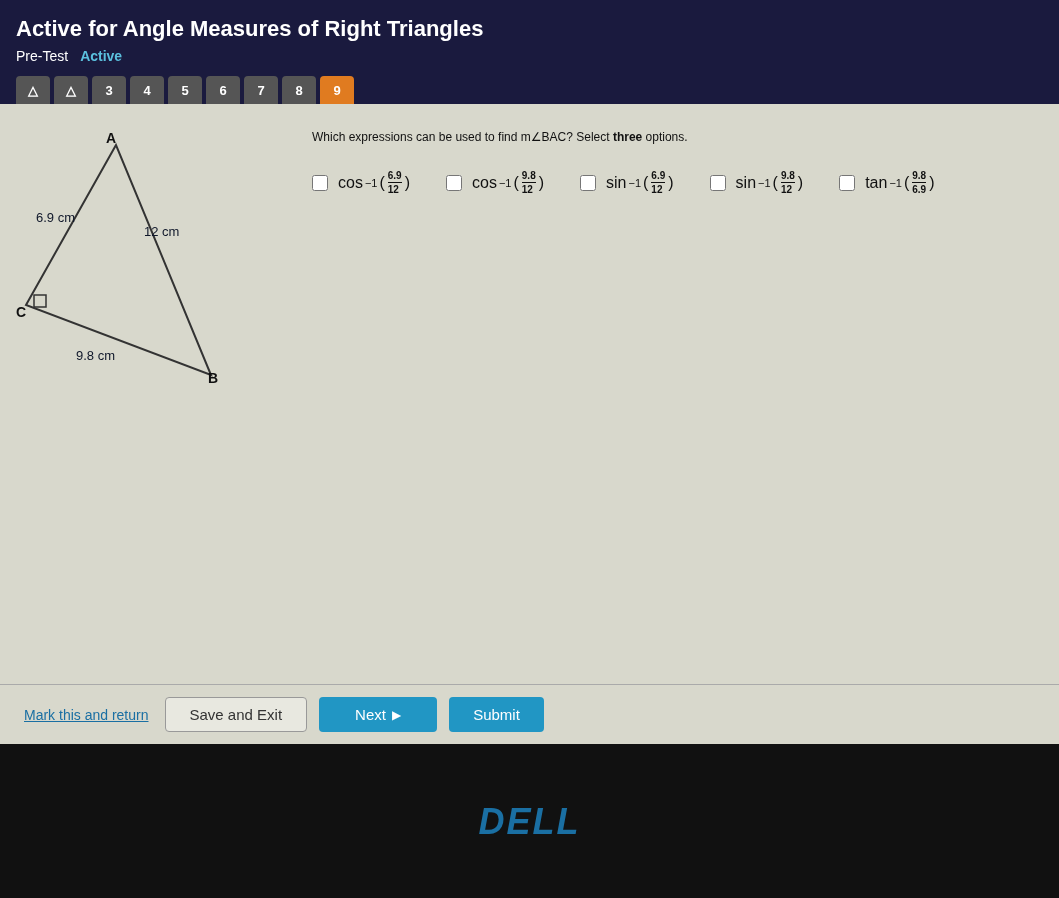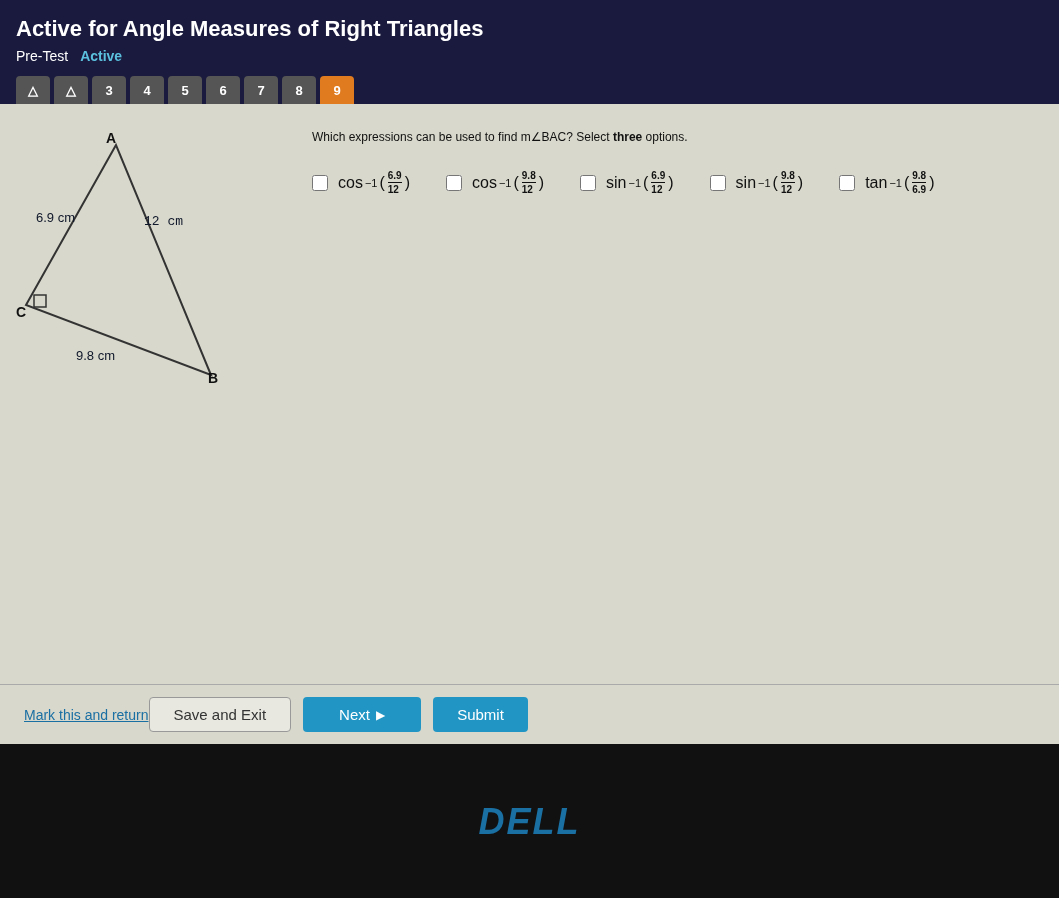--- a/index.html
+++ b/index.html
@@ -195,20 +195,21 @@
     }
 
     .btn-save-exit {
       background: #e8e8e0;
       border: 1px solid #999;
       color: #333;
       font-size: 15px;
       padding: 8px 24px;
       border-radius: 4px;
       cursor: pointer;
+      margin-left: 16px;
     }
 
     .btn-next {
       background: #2196c4;
       border: none;
       color: white;
       font-size: 15px;
       padding: 8px 36px;
       border-radius: 4px;
       cursor: pointer;
@@ -293,21 +294,21 @@
         <polygon points="100,15 10,175 195,245" fill="none" stroke="#333" stroke-width="2"></polygon>
 
         <rect x="18" y="165" width="12" height="12" fill="none" stroke="#333" stroke-width="1.5"></rect>
       </svg>
 
       <span class="triangle-label" style="top: 0px; left: 90px;">A</span>
       <span class="triangle-label" style="top: 174px; left: 0px;">C</span>
       <span class="triangle-label" style="top: 240px; left: 192px;">B</span>
 
       <span class="side-label" style="top: 80px; left: 20px;">6.9 cm</span>
-      <span class="side-label" style="top: 84px; left: 128px; font-family: Liberation Mono, monospace;">12 cm</span>
+      <span class="side-label" style="top: 94px; left: 128px;">12 cm</span>
       <span class="side-label" style="top: 218px; left: 60px;">9.8 cm</span>
     </div>
   </div>
 
   <div class="right-panel">
     <div class="question-text">
       Which expressions can be used to find m∠BAC? Select <strong>three</strong> options.
     </div>
 
     <ul class="options-list">

